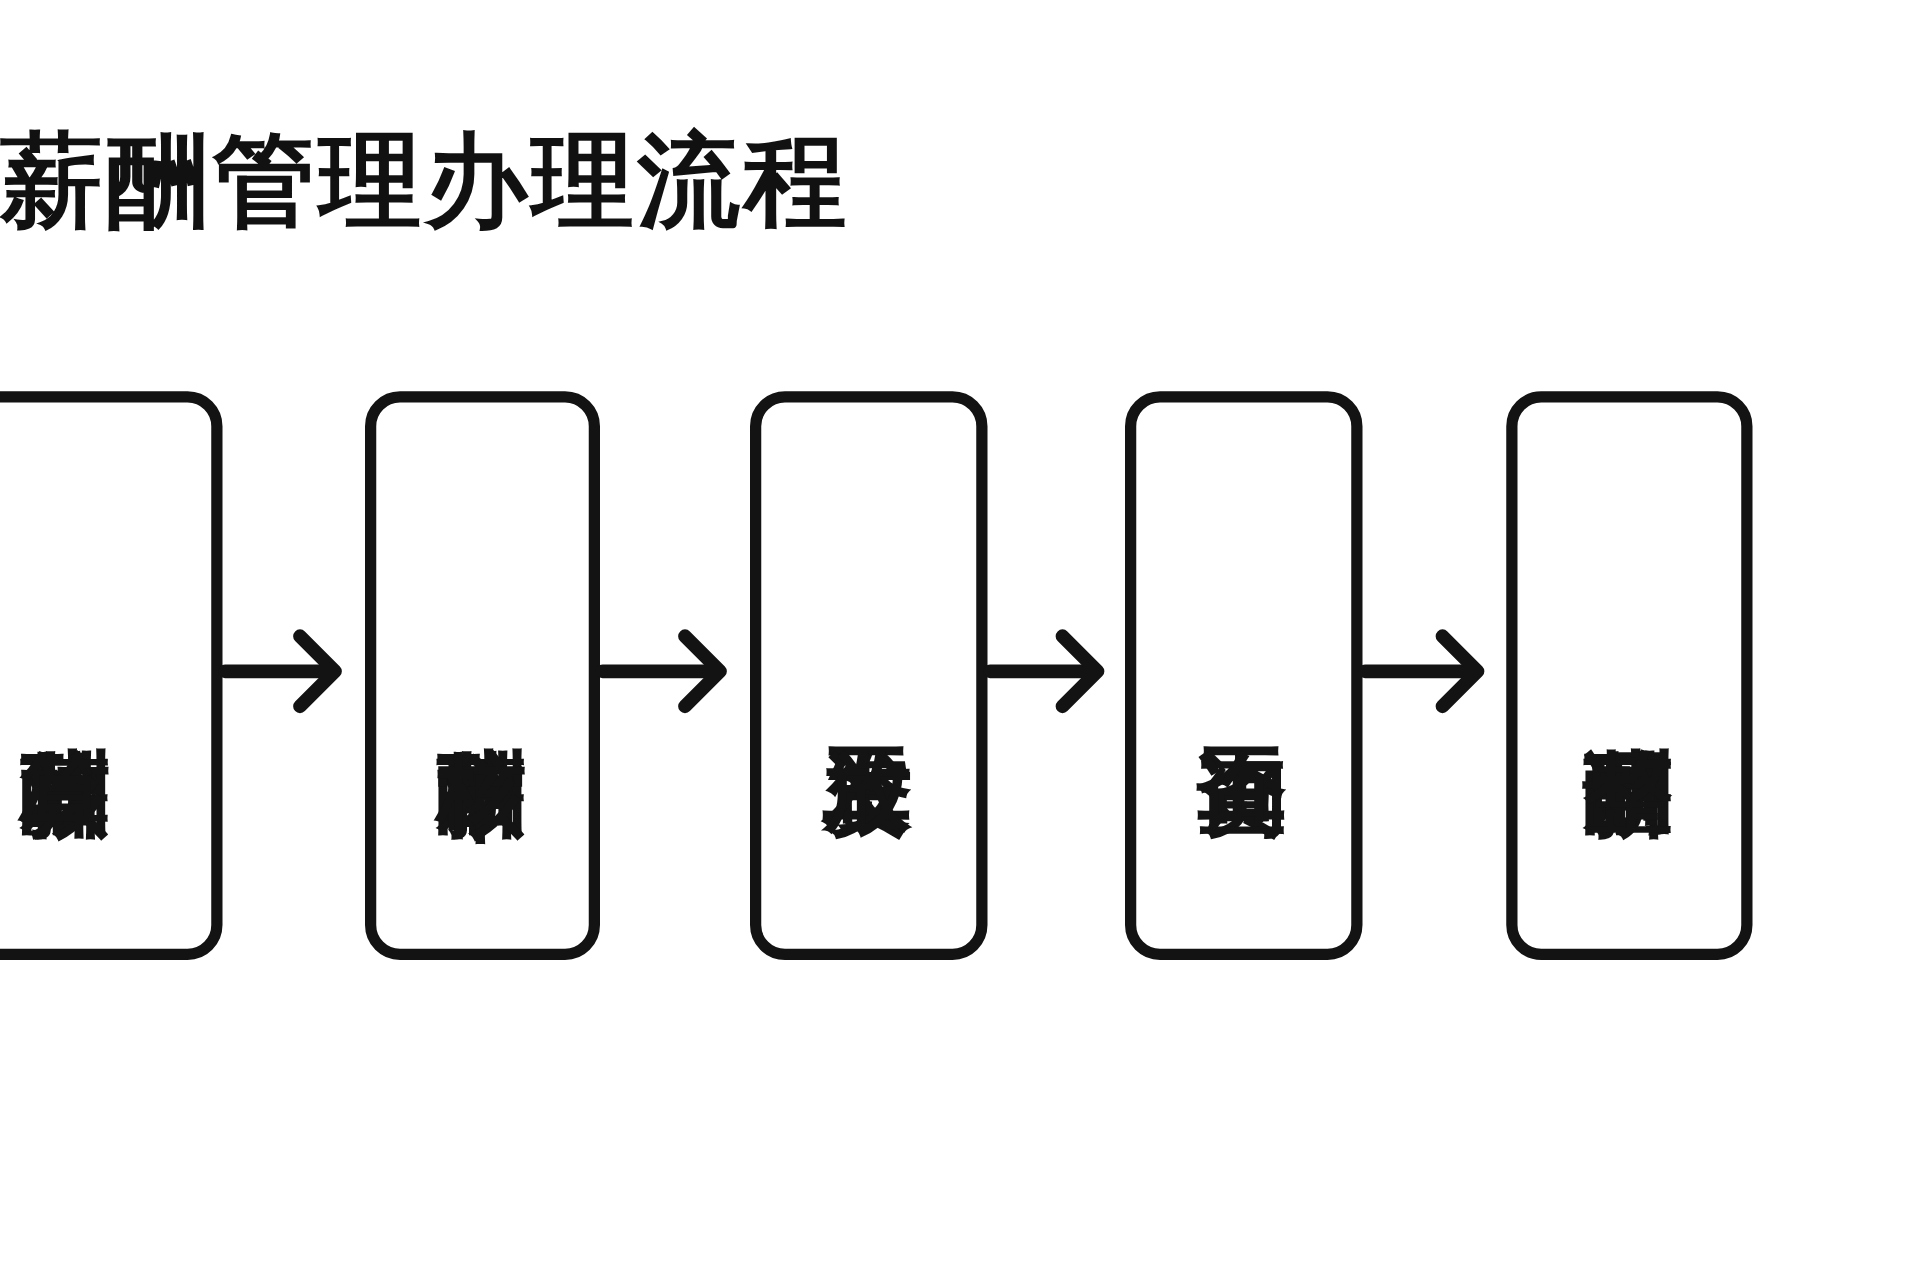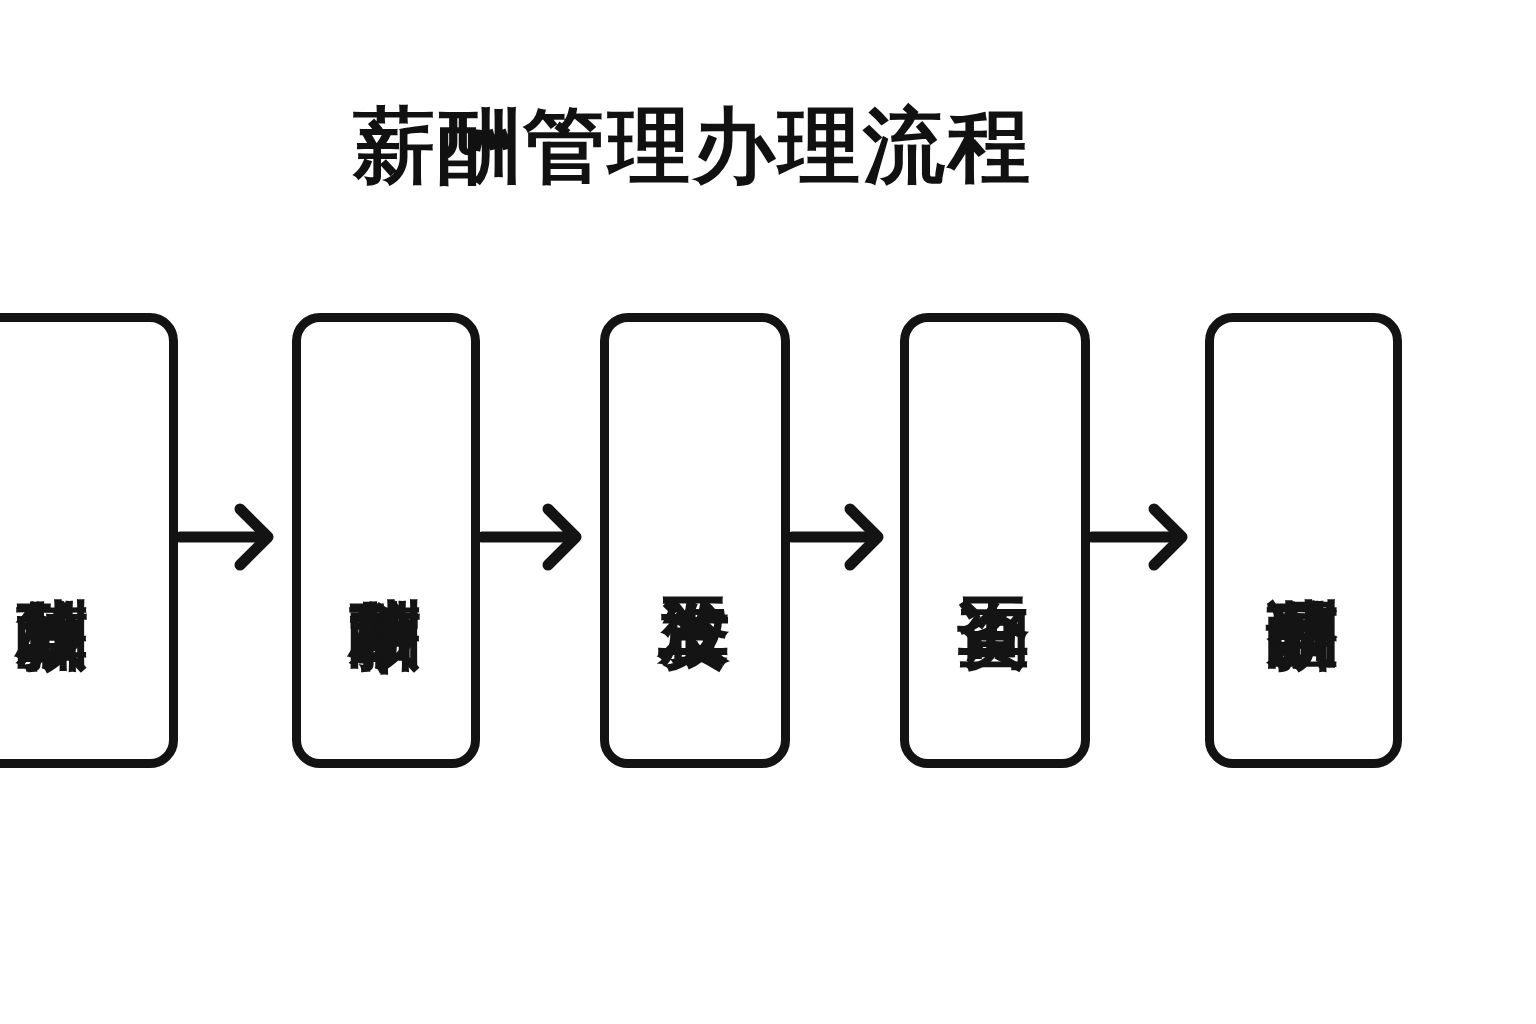--- a/index.html
+++ b/index.html
@@ -20,21 +20,21 @@
     height: 1024px;
     background: #ffffff;
   }
 
   
   #chart-title {
     position: absolute;
     left: 0;
     top: 98px;
     width: 1386px;          
-    text-align: center;
+    text-align: left;
     font-size: 82px;
     line-height: 96px;
     font-weight: 700;
     letter-spacing: 3px;
     color: #111111;
     white-space: nowrap;
     -webkit-font-smoothing: antialiased;
   }
 
   

